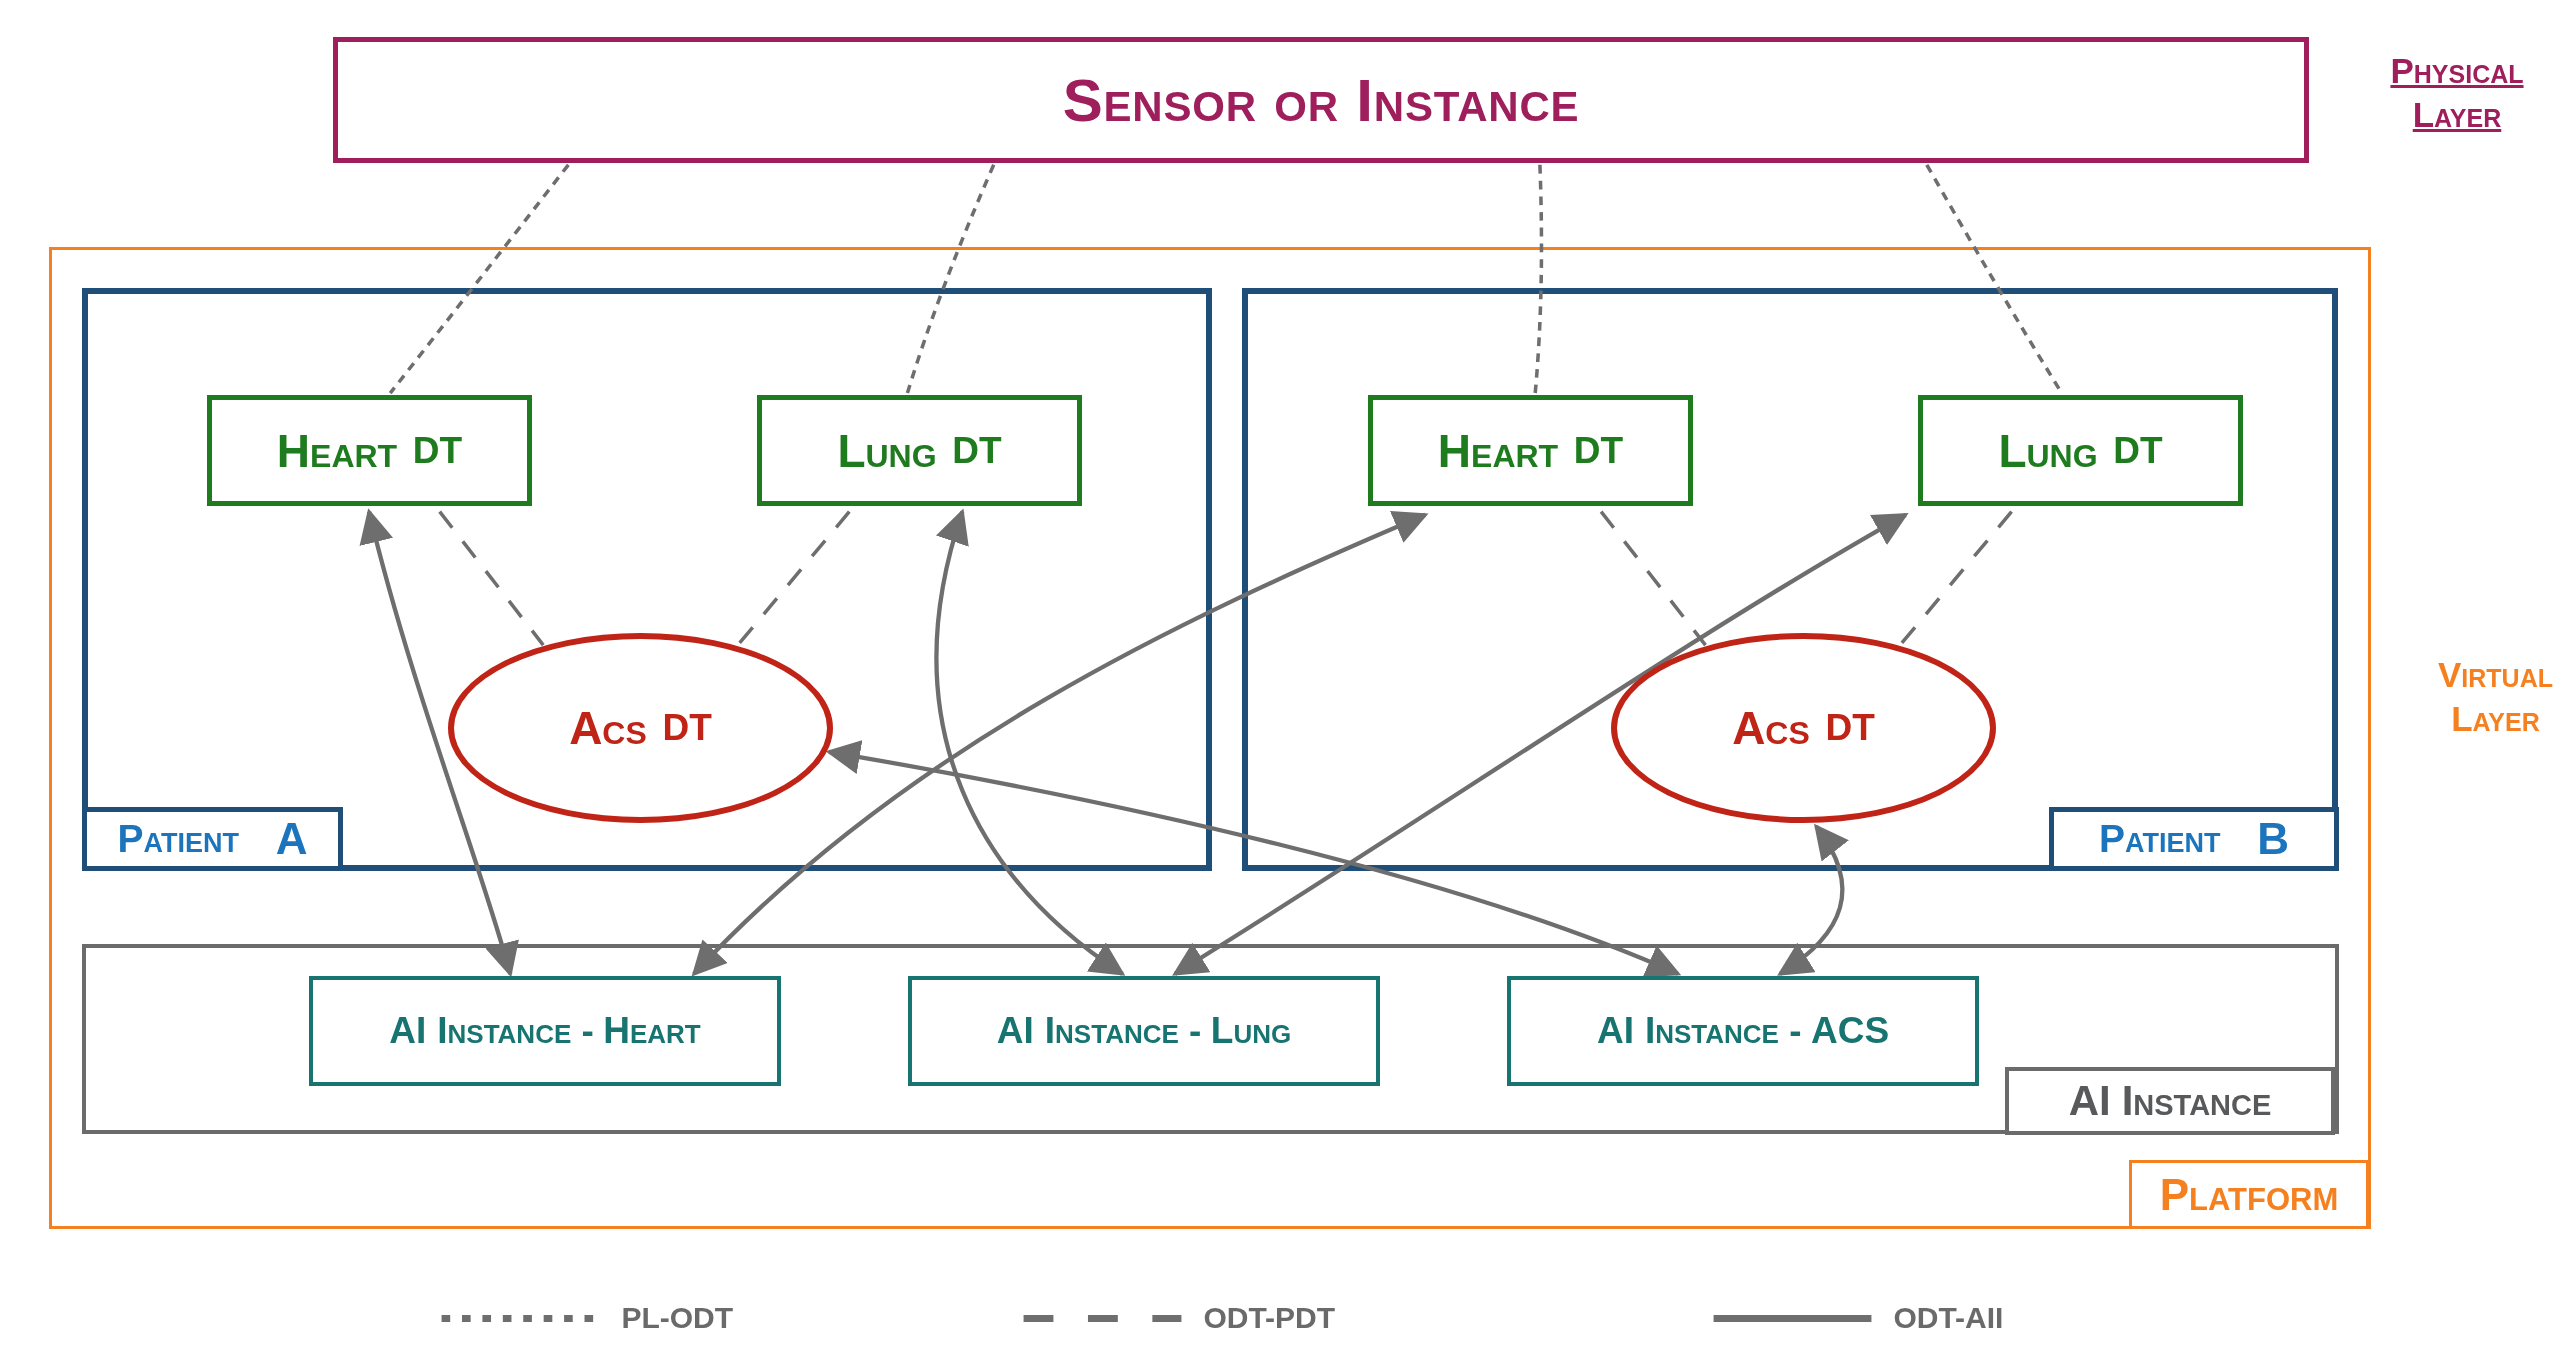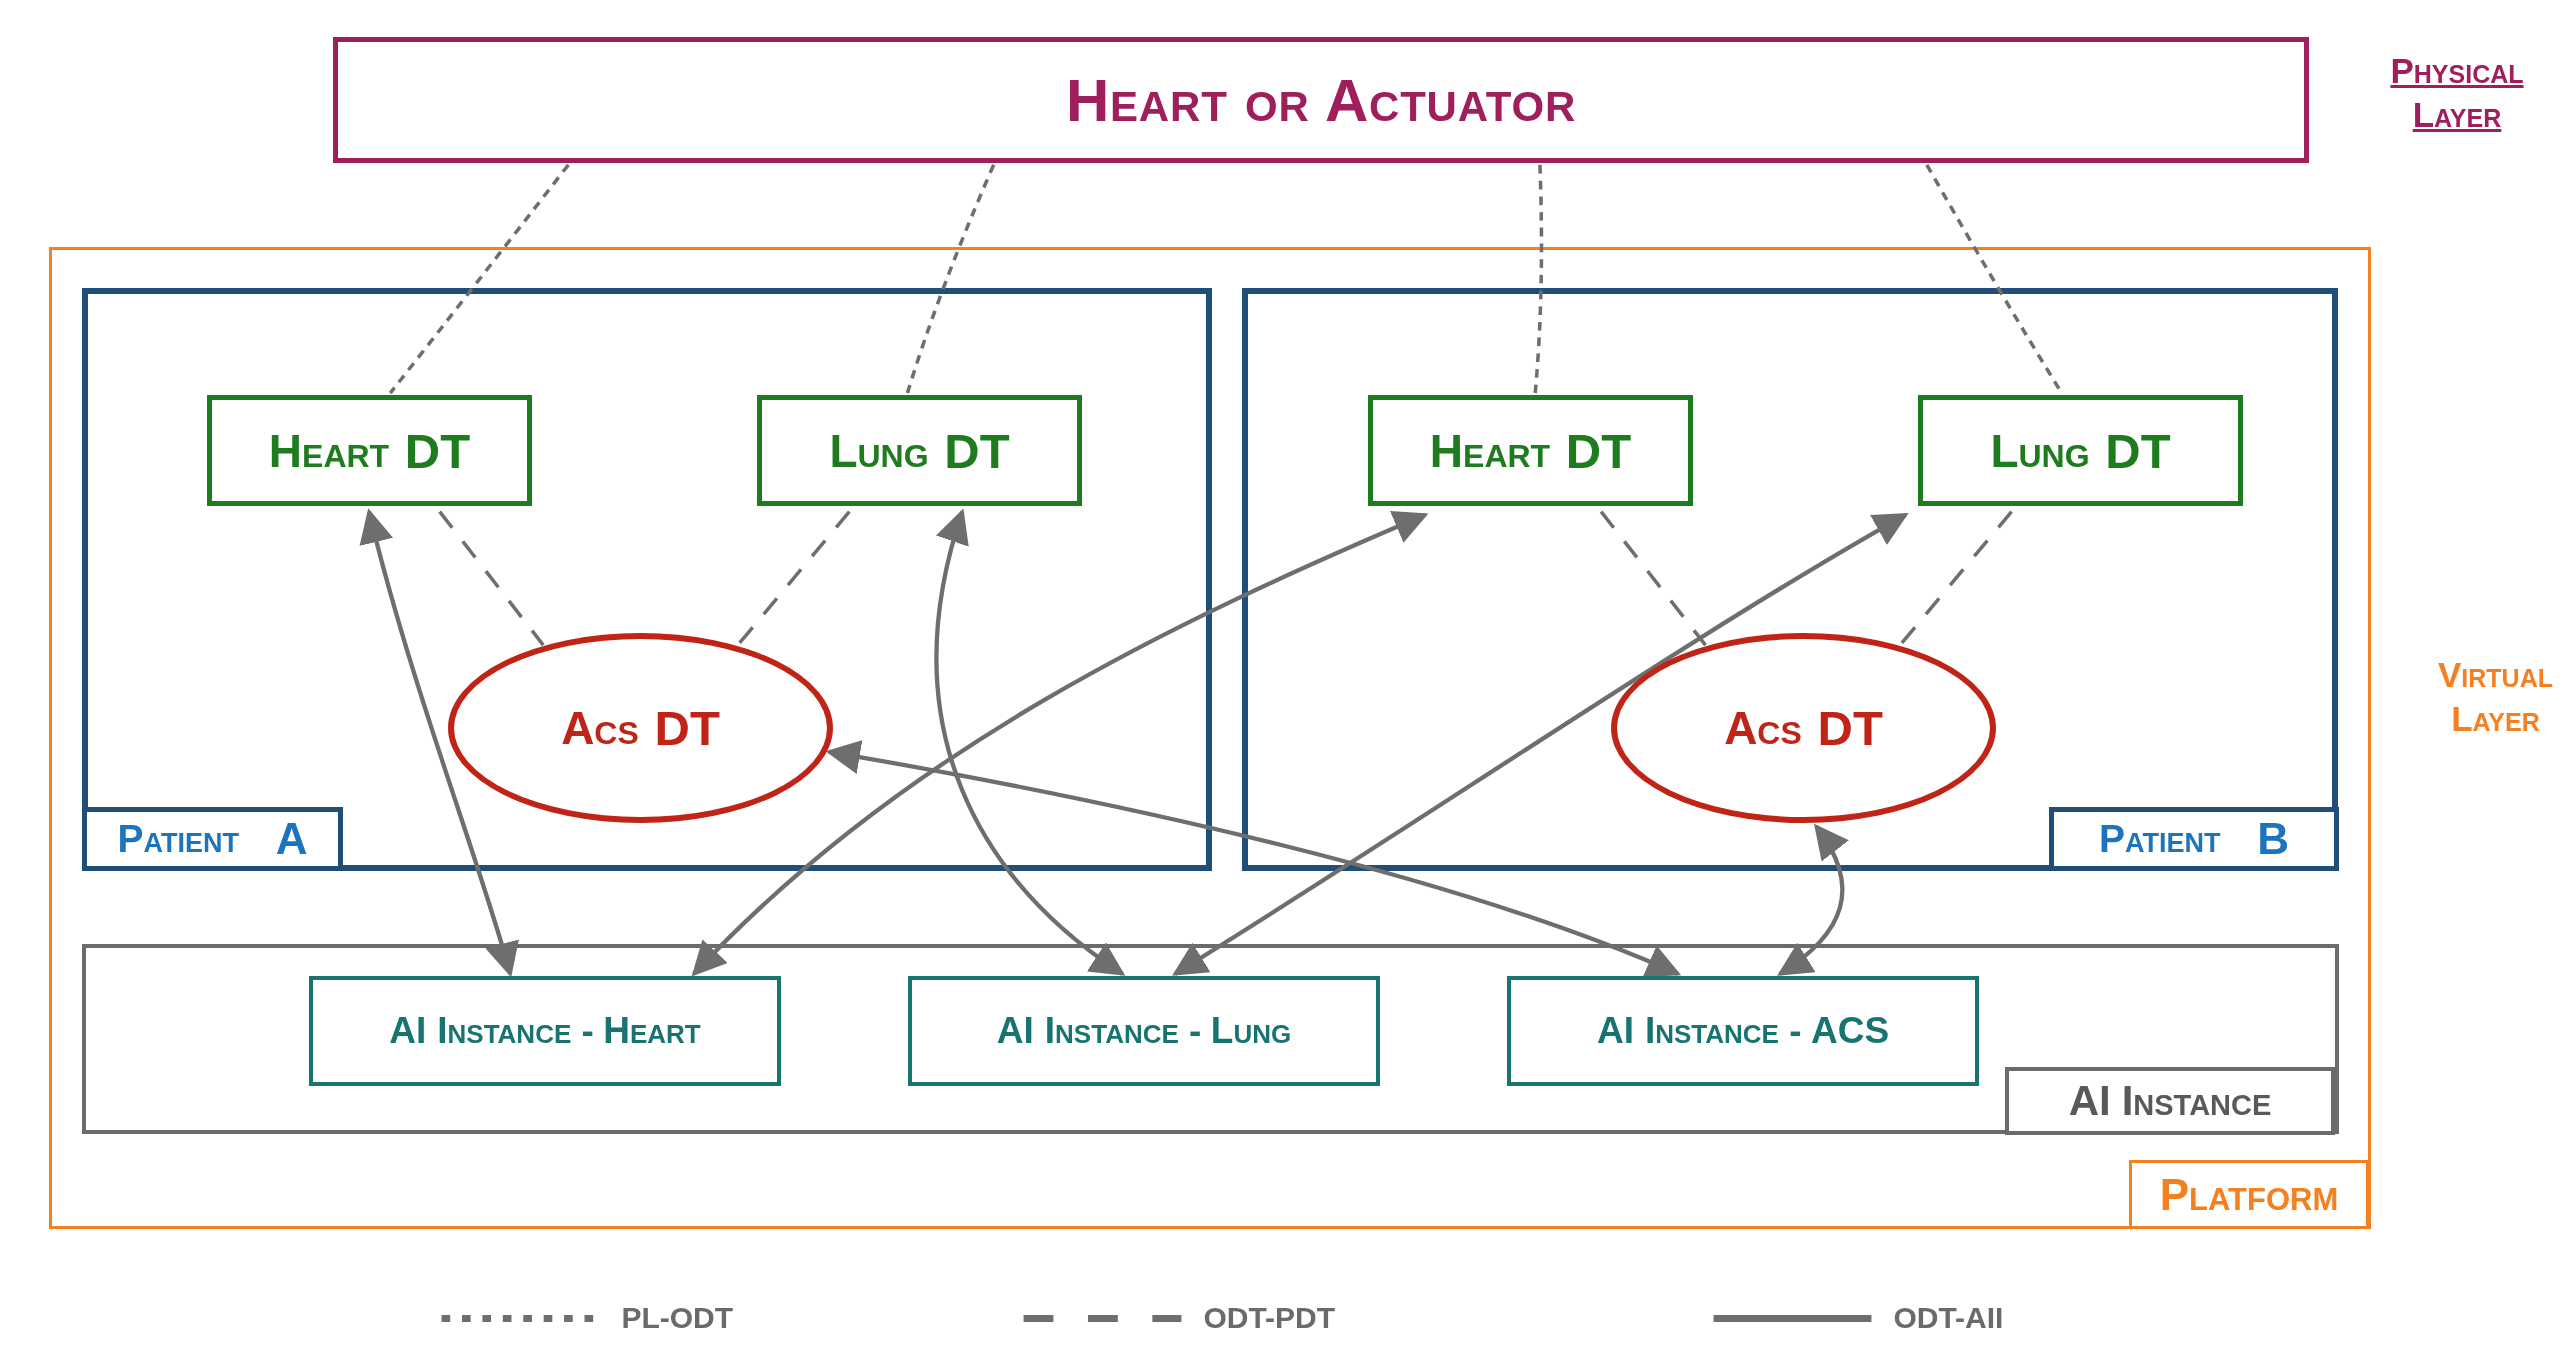--- a/index.html
+++ b/index.html
@@ -34,21 +34,21 @@
   .services-box{
     left:82px;top:944px;width:2257px;height:190px;
     border:4.7px solid #6b6b6b;background:transparent;z-index:2;
   }
   
   .dt-box{
     width:325px;height:111px;border:5.5px solid #1e7b1e;background:#ffffff;z-index:10;
     display:flex;align-items:center;justify-content:center;
     color:#1e7b1e;font-size:46px;font-weight:bold;
   }
-  .dt-suffix{margin-left:15.7px;font-weight:900;font-size:49px;}
+  .dt-suffix{margin-left:15.7px;font-weight:900;font-size:37px;}
   .acs-ellipse{
     width:385px;height:190px;border:6.3px solid #c02417;background:#ffffff;z-index:10;
     border-radius:50%;display:flex;align-items:center;justify-content:center;
     color:#c02417;font-size:46px;font-weight:bold;
   }
   .patient-tag{
     top:807px;height:64px;border:5.5px solid #1f4e79;background:#ffffff;z-index:11;
     display:flex;align-items:center;justify-content:center;
     color:#1c75bc;font-size:39px;font-weight:bold;gap:24px;
   }
@@ -79,21 +79,21 @@
     color:#6a6a6a;font-size:30px;font-weight:bold;
   }
   .legend-item svg{margin-right:20.4px;}
 </style>
 </head>
 <body>
 
 <div id="canvas">
 
   <div class="abs sensor-box">
-    <span class="sc">Heart or Actuator</span>
+    <span class="sc">Sensor or Instance</span>
   </div>
   <div class="abs layer-caption physical-caption">
     <span class="sc" style="display:block">Physical</span>
     <span class="sc" style="display:block">Layer</span>
   </div>
 
   <div class="abs virtual-box"></div>
   <div class="abs layer-caption virtual-caption">
     <span class="sc" style="display:block">Virtual</span>
     <span class="sc" style="display:block">Layer</span>

